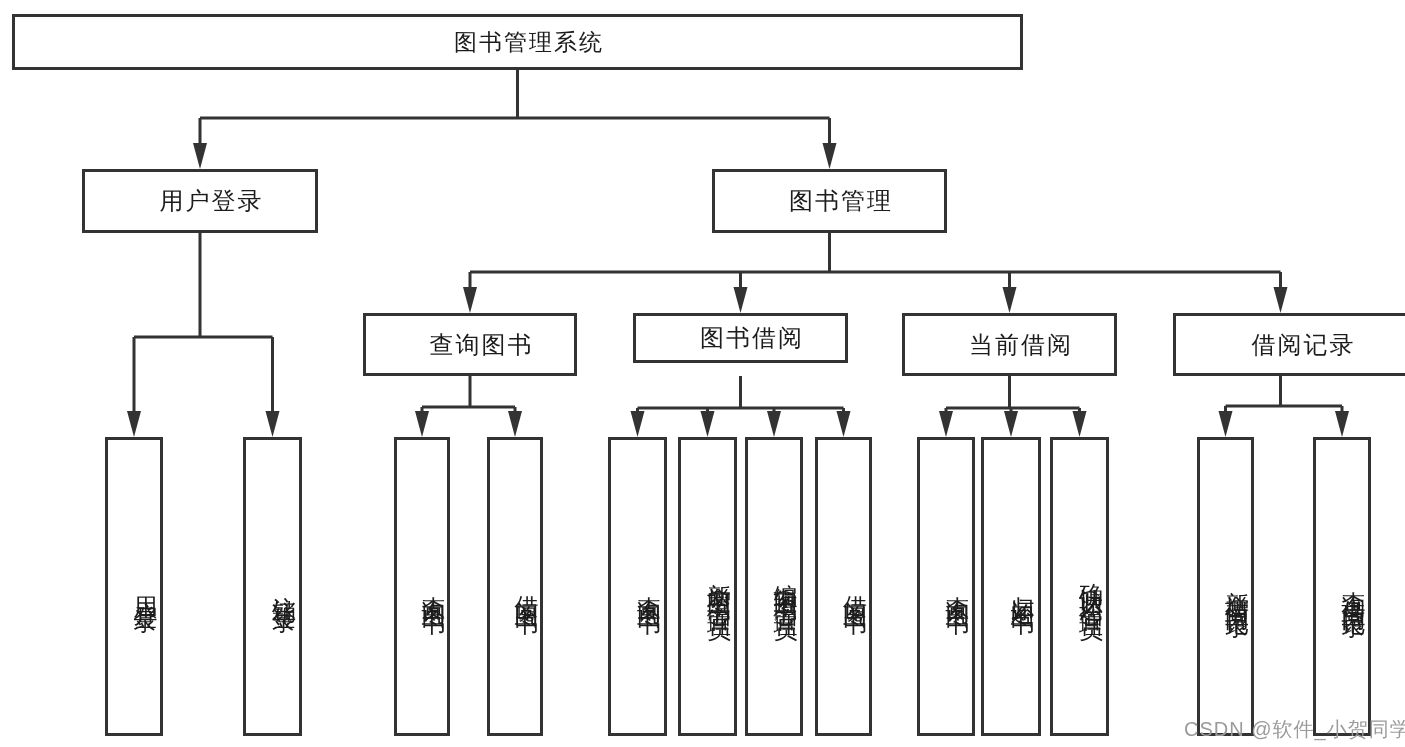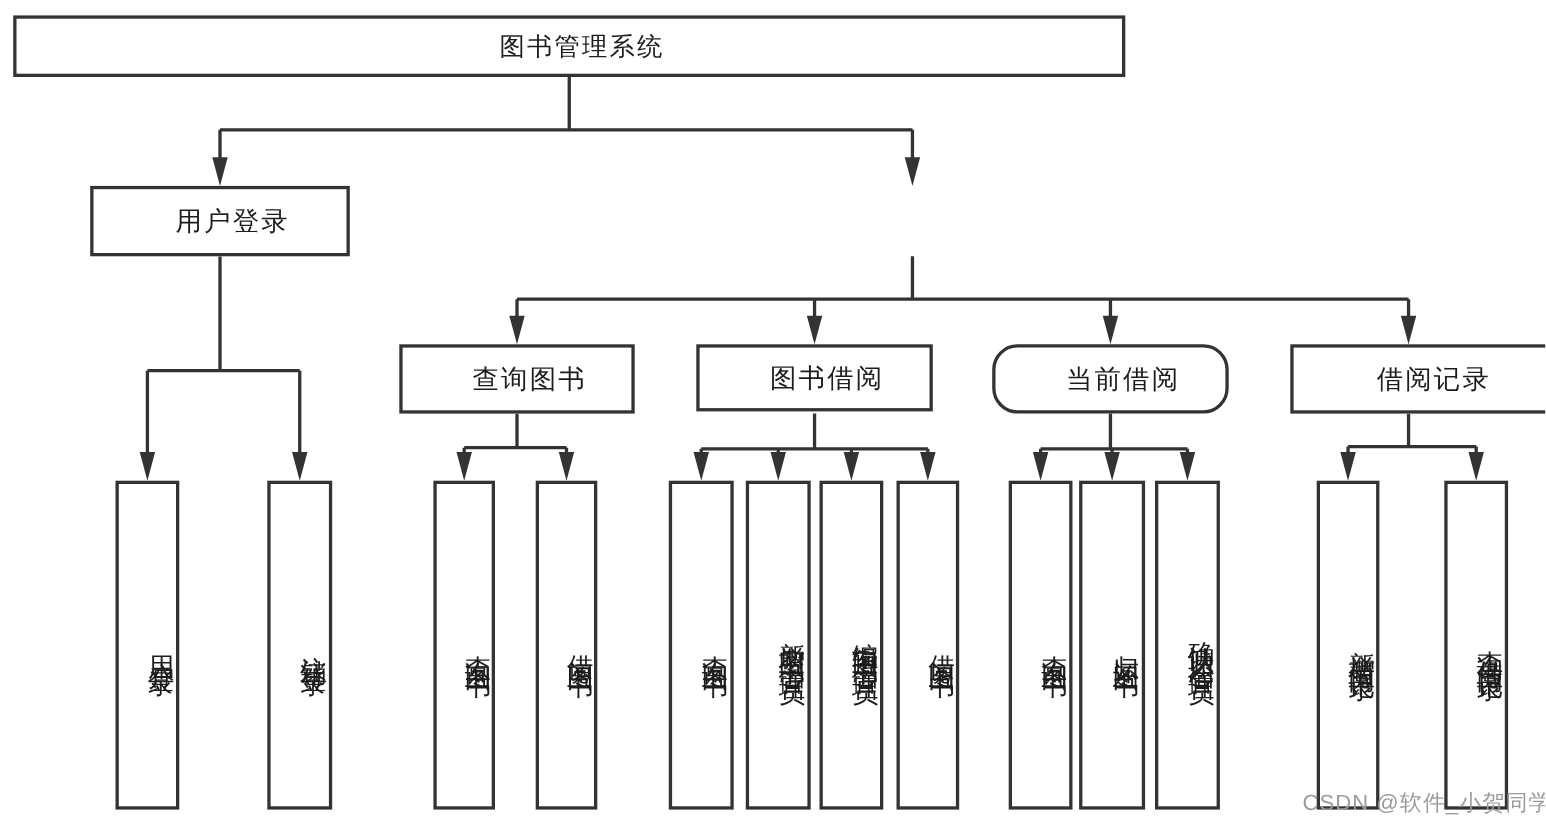--- a/index.html
+++ b/index.html
@@ -102,24 +102,25 @@
       <polygon points="1004,411 1018,411 1011,437"></polygon>
       <polygon points="1072.5,411 1086.5,411 1079.5,437"></polygon>
       <polygon points="1218.5,411 1232.5,411 1225.5,437"></polygon>
       <polygon points="1335,411 1349,411 1342,437"></polygon>
     </g>
   </svg>
 
   <div class="node h root" style="left:12px; top:14px; width:1011px; height:56px;">图书管理系统</div>
 
   <div class="node h" style="left:82px; top:169px; width:236px; height:64px;">用户登录</div>
+  <div class="node h" style="left:712px; top:169px; width:235px; height:64px;">图书管理</div>
 
   <div class="node h" style="left:363px; top:313px; width:214px; height:63px;">查询图书</div>
-  <div class="node h" style="left:633px; top:313px; width:215px; height:61px;">图书借阅</div>
-  <div class="node h" style="left:902px; top:313px; width:215px; height:63px;border-radius:23px;">当前借阅</div>
+  <div class="node h" style="left:633px; top:313px; width:215px; height:50px;">图书借阅</div>
+  <div class="node h" style="left:902px; top:313px; width:215px; height:63px;">当前借阅</div>
   <div class="node h" style="left:1173px; top:313px; width:238px; height:63px;">借阅记录</div>
 
   <div class="node v" style="left:105px; top:437px; width:58px; height:299px;">用户登录</div>
   <div class="node v" style="left:243px; top:437px; width:59px; height:299px;">注销登录</div>
 
   <div class="node v" style="left:394px; top:437px; width:56px; height:299px;">查询图书</div>
   <div class="node v" style="left:487px; top:437px; width:56px; height:299px;">借阅图书</div>
 
   <div class="node v" style="left:608px; top:437px; width:59px; height:299px;">查询图书</div>
   <div class="node v" style="left:678px; top:437px; width:59px; height:299px;">新增图书（管理员）</div>

